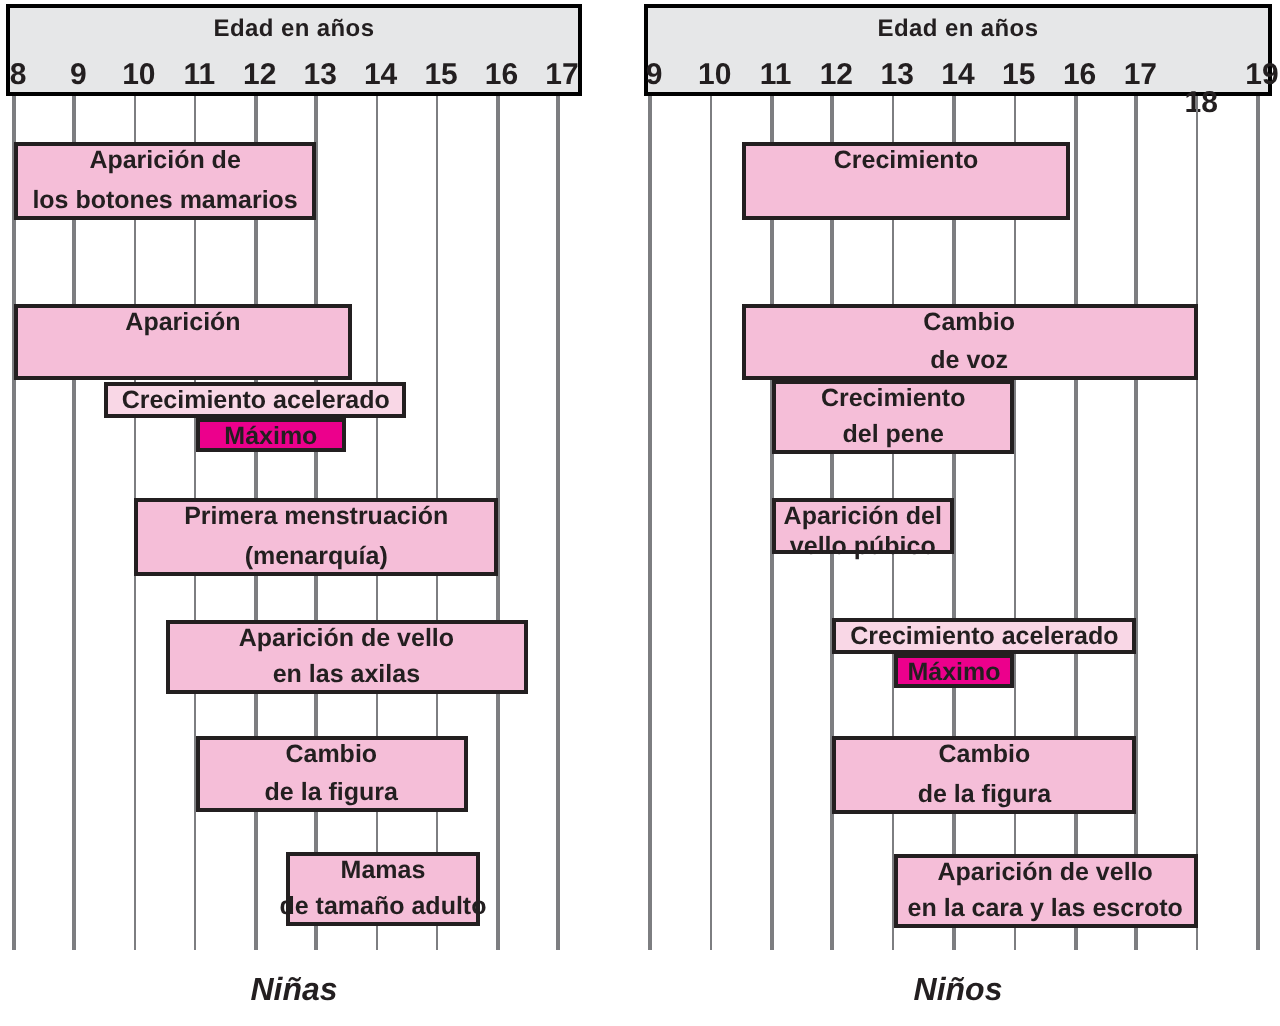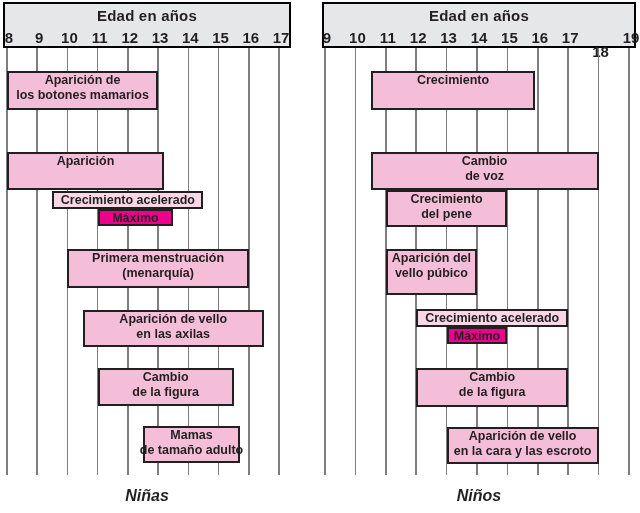--- a/index.html
+++ b/index.html
@@ -4,34 +4,34 @@
 <style>
   html,body { margin:0; padding:0; background:#ffffff; font-family:"Liberation Sans", sans-serif; }
   .stage { position:relative; width:640px; height:513px; background:#fff; overflow:hidden; }
   .panel { position:absolute; top:0; height:513px; }
   .header-box {
     position:absolute; top:2px; left:0; height:46px; box-sizing:border-box;
     background:var(--header-bg); border:2px solid #000;
   }
   .header-title {
     position:absolute; top:3px; left:0; width:100%; text-align:center;
-    font-size:15px; font-weight:bold; color:var(--text); letter-spacing:0.2px;
+    font-size:12px; font-weight:bold; color:var(--text); letter-spacing:0.2px;
   }
   .tick-label {
     position:absolute; top:25px; transform:translateX(-50%);
     font-size:15px; font-weight:bold; color:var(--text);
   }
   .gridline {
     position:absolute; top:48px; height:427px; width:1.5px;
     background:var(--gridline); z-index:0;
   }
   .bar {
     position:absolute; box-sizing:border-box; z-index:2;
     border:2px solid var(--bar-border);
-    display:flex; flex-direction:column; justify-content:flex-start; align-items:center;
+    display:flex; flex-direction:column; justify-content:space-between; align-items:center;
     text-align:center; font-size:12.5px; font-weight:bold; line-height:1.18;
     color:var(--text); white-space:nowrap;
   }
   .bar.regular { background:var(--bar-fill); }
   .bar.growth  { background:var(--growth-fill); }
   .bar.peak    { background:var(--peak-fill); }
   .footer-label {
     position:absolute; top:487px; left:0; width:100%; text-align:center;
     font-size:16px; font-weight:bold; color:var(--text);font-style:italic;
   }
@@ -67,21 +67,21 @@
         <div class="gridline" style="left: 184.57px;"></div>
         <div class="gridline" style="left: 214.79px;"></div>
         <div class="gridline" style="left: 245.01px;"></div>
         <div class="gridline" style="left: 275.23px;"></div>
       </div>
     <div>
         <div class="bar regular" style="left: 4px; width: 151.1px; top: 71px; height: 39px;">
           <div>Aparición de</div>
           <div>los botones mamarios</div>
         </div>
-        <div class="bar regular" style="left: 4px; width: 157px; top: 152px; height: 38px;">
+        <div class="bar regular" style="left: 4px; width: 169px; top: 152px; height: 38px;">
           <div>Aparición</div>
         </div>
         <div class="bar growth" style="left: 49.33px; width: 151.1px; top: 191px; height: 18px;">
           <div>Crecimiento acelerado</div>
         </div>
         <div class="bar peak" style="left: 94.66px; width: 75.55px; top: 209px; height: 17px;">
           <div>Máximo</div>
         </div>
         <div class="bar regular" style="left: 64.44px; width: 181.32px; top: 249px; height: 39px;">
           <div>Primera menstruación</div>
@@ -138,21 +138,21 @@
           <div>Crecimiento</div>
         </div>
         <div class="bar regular" style="left: 48.6px; width: 228px; top: 152px; height: 38px;">
           <div>Cambio</div>
           <div>de voz</div>
         </div>
         <div class="bar regular" style="left: 63.8px; width: 121.6px; top: 190px; height: 37px;">
           <div>Crecimiento</div>
           <div>del pene</div>
         </div>
-        <div class="bar regular" style="left: 63.8px; width: 91.2px; top: 249px; height: 46px;">
+        <div class="bar regular" style="left: 63.8px; width: 91.2px; top: 249px; height: 28px;">
           <div>Aparición del</div>
           <div>vello púbico</div>
         </div>
         <div class="bar growth" style="left: 94.2px; width: 152px; top: 309px; height: 18px;">
           <div>Crecimiento acelerado</div>
         </div>
         <div class="bar peak" style="left: 124.6px; width: 60.8px; top: 327px; height: 17px;">
           <div>Máximo</div>
         </div>
         <div class="bar regular" style="left: 94.2px; width: 152px; top: 368px; height: 39px;">

